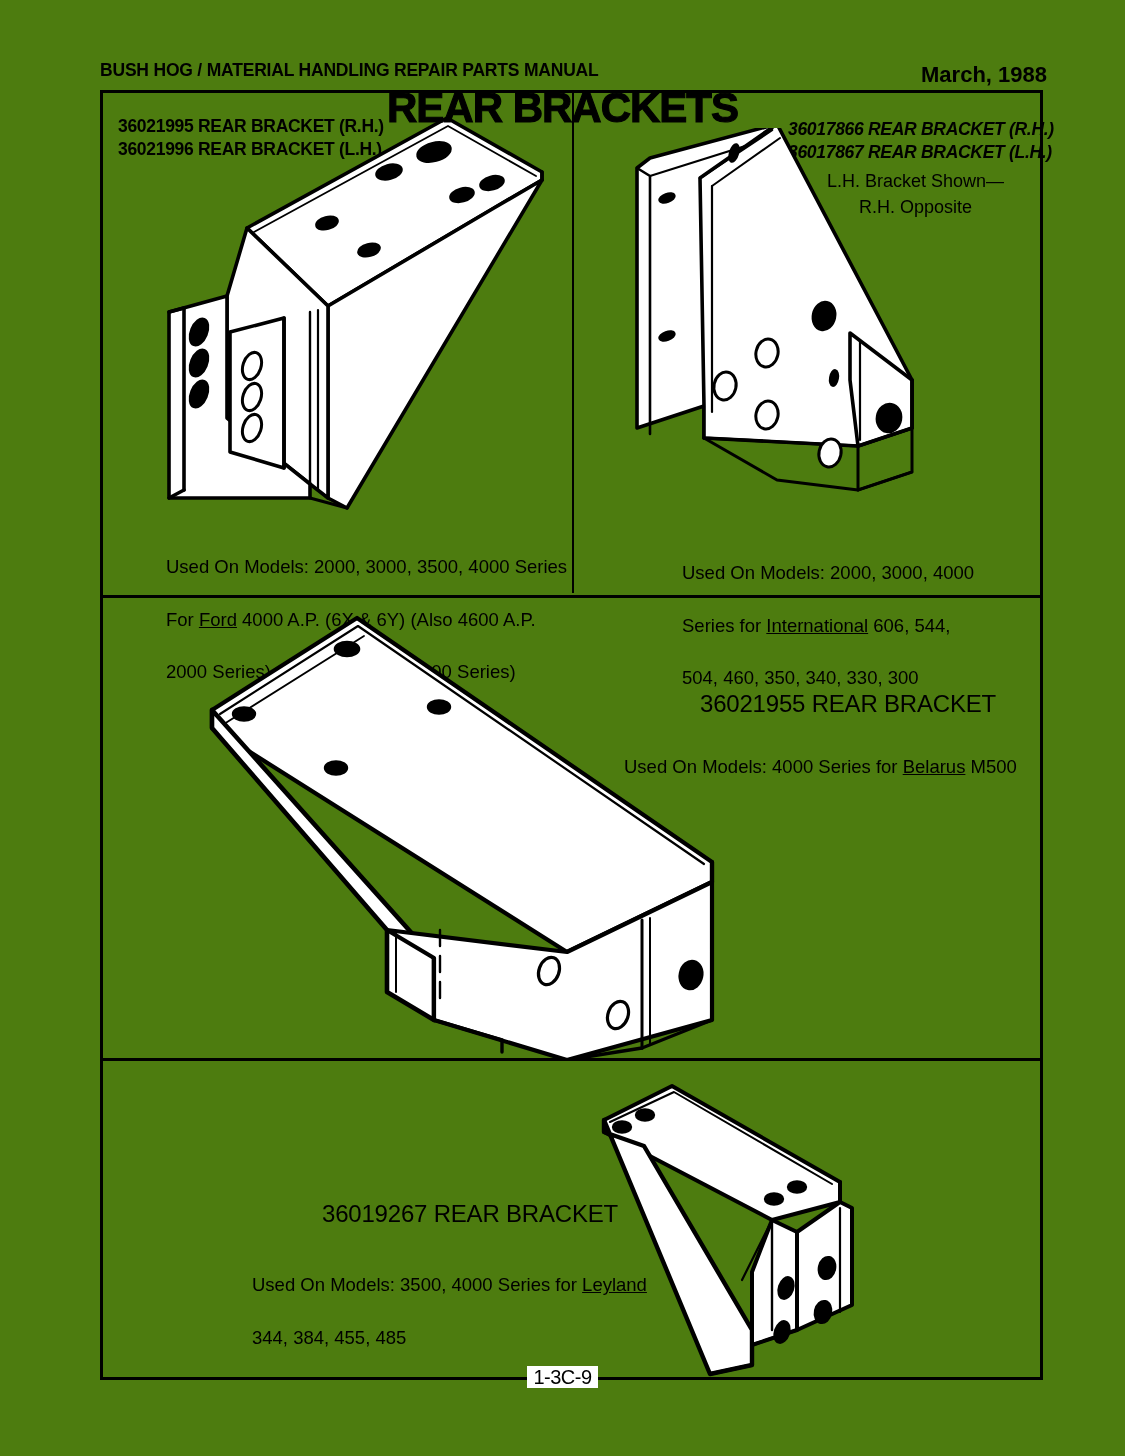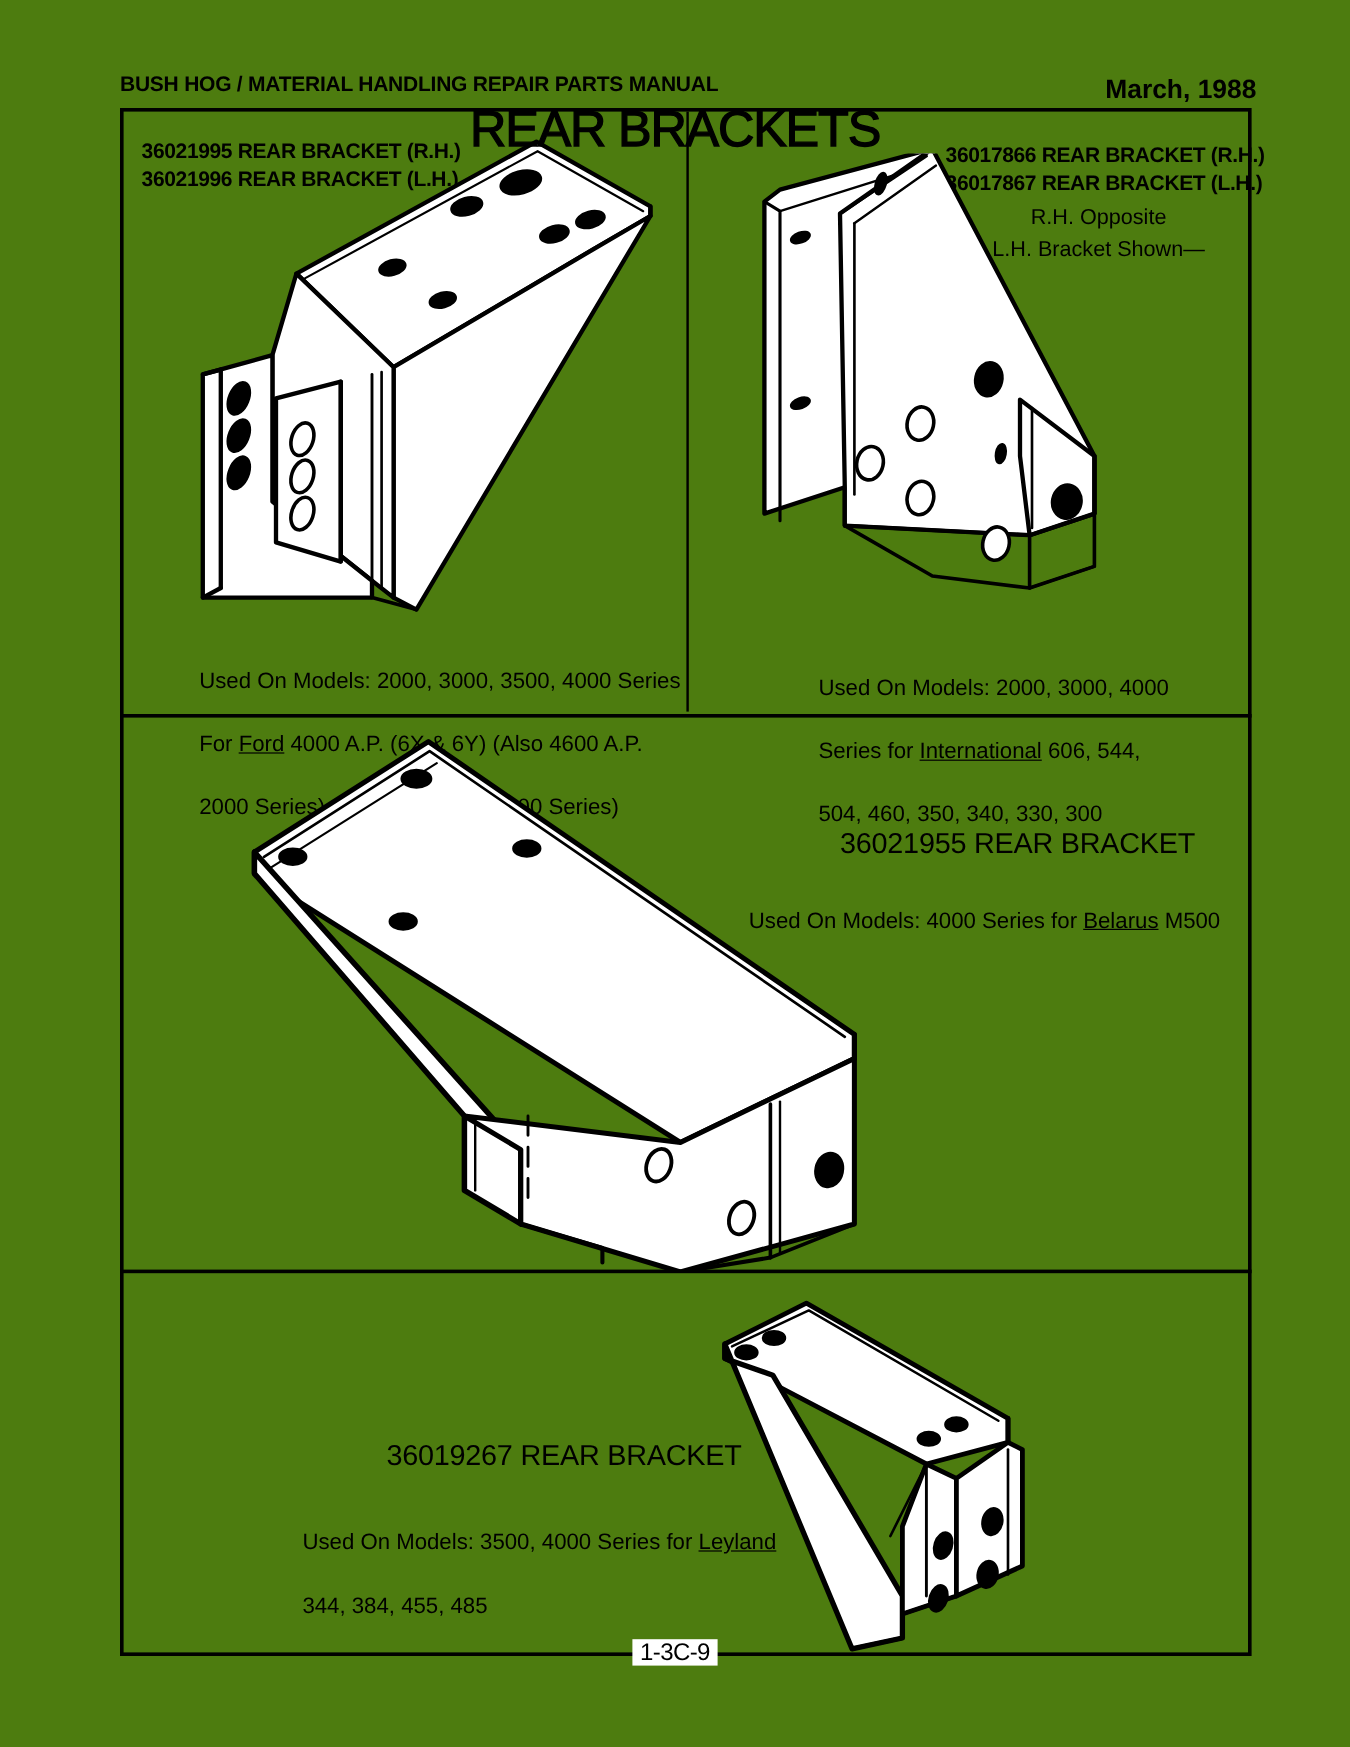--- a/index.html
+++ b/index.html
@@ -65,21 +65,21 @@
   }
 
   
   .page-heading {
     position: absolute;
     left: 0;
     right: 0;
     top: 84px;
     text-align: center;
     font-size: 42px;
-    font-weight: normal;
+    font-weight: bold;
     letter-spacing: -1px;
     font-family: "Liberation Sans", sans-serif;
     -webkit-text-stroke: 1.1px #000;
     z-index: 5;
     pointer-events: none;
   }
 
   
   .part-head {
     position: absolute;
@@ -197,27 +197,27 @@
       <ellipse cx="110" cy="328" rx="9" ry="14" transform="rotate(18 110 328)" fill="#fff" stroke="#000" stroke-width="3"></ellipse>
     </svg>
   </div>
 
   <div class="caption" style="left:166px; top:528px;">
     <div>Used On Models:  2000, 3000, 3500, 4000 Series</div>
     <div><span>For </span><span class="u">Ford</span><span> 4000 A.P. (6X &amp; 6Y) (Also 4600 A.P.</span></div>
     <div>2000 Series), (Also 4400 Ind. 4000 Series)</div>
   </div>
 
-  <div class="part-head" style="left:788px; top:118px;">
+  <div class="part-head" style="left:788px; top:118px;font-style:italic;">
     <div>36017866 REAR BRACKET (R.H.)</div>
     <div>36017867 REAR BRACKET (L.H.)</div>
   </div>
   <div class="sub-note" style="left:788px; top:168px; width:255px;">
+    <div>L.H. Bracket Shown—</div>
     <div>R.H. Opposite</div>
-    <div>L.H. Bracket Shown—</div>
   </div>
 
   <div class="ill" style="left:612px; top:128px;">
     <svg width="340" height="380" viewBox="0 0 340 380" fill="none" stroke="#000" stroke-width="3.6" stroke-linejoin="round" stroke-linecap="round">
 
       <path d="M25 40 L38 30 L165 -4 L165 292 L92 310 L92 278 L25 300 Z" fill="#fff"></path>
       <path d="M25 40 L38 48 L38 306" stroke-width="2.6"></path>
       <path d="M38 48 L165 8" stroke-width="2"></path>
 
       <path d="M88 50 L165 -4 L300 252 L300 300 L246 318 L92 310 L92 278 Z" fill="#fff"></path>

